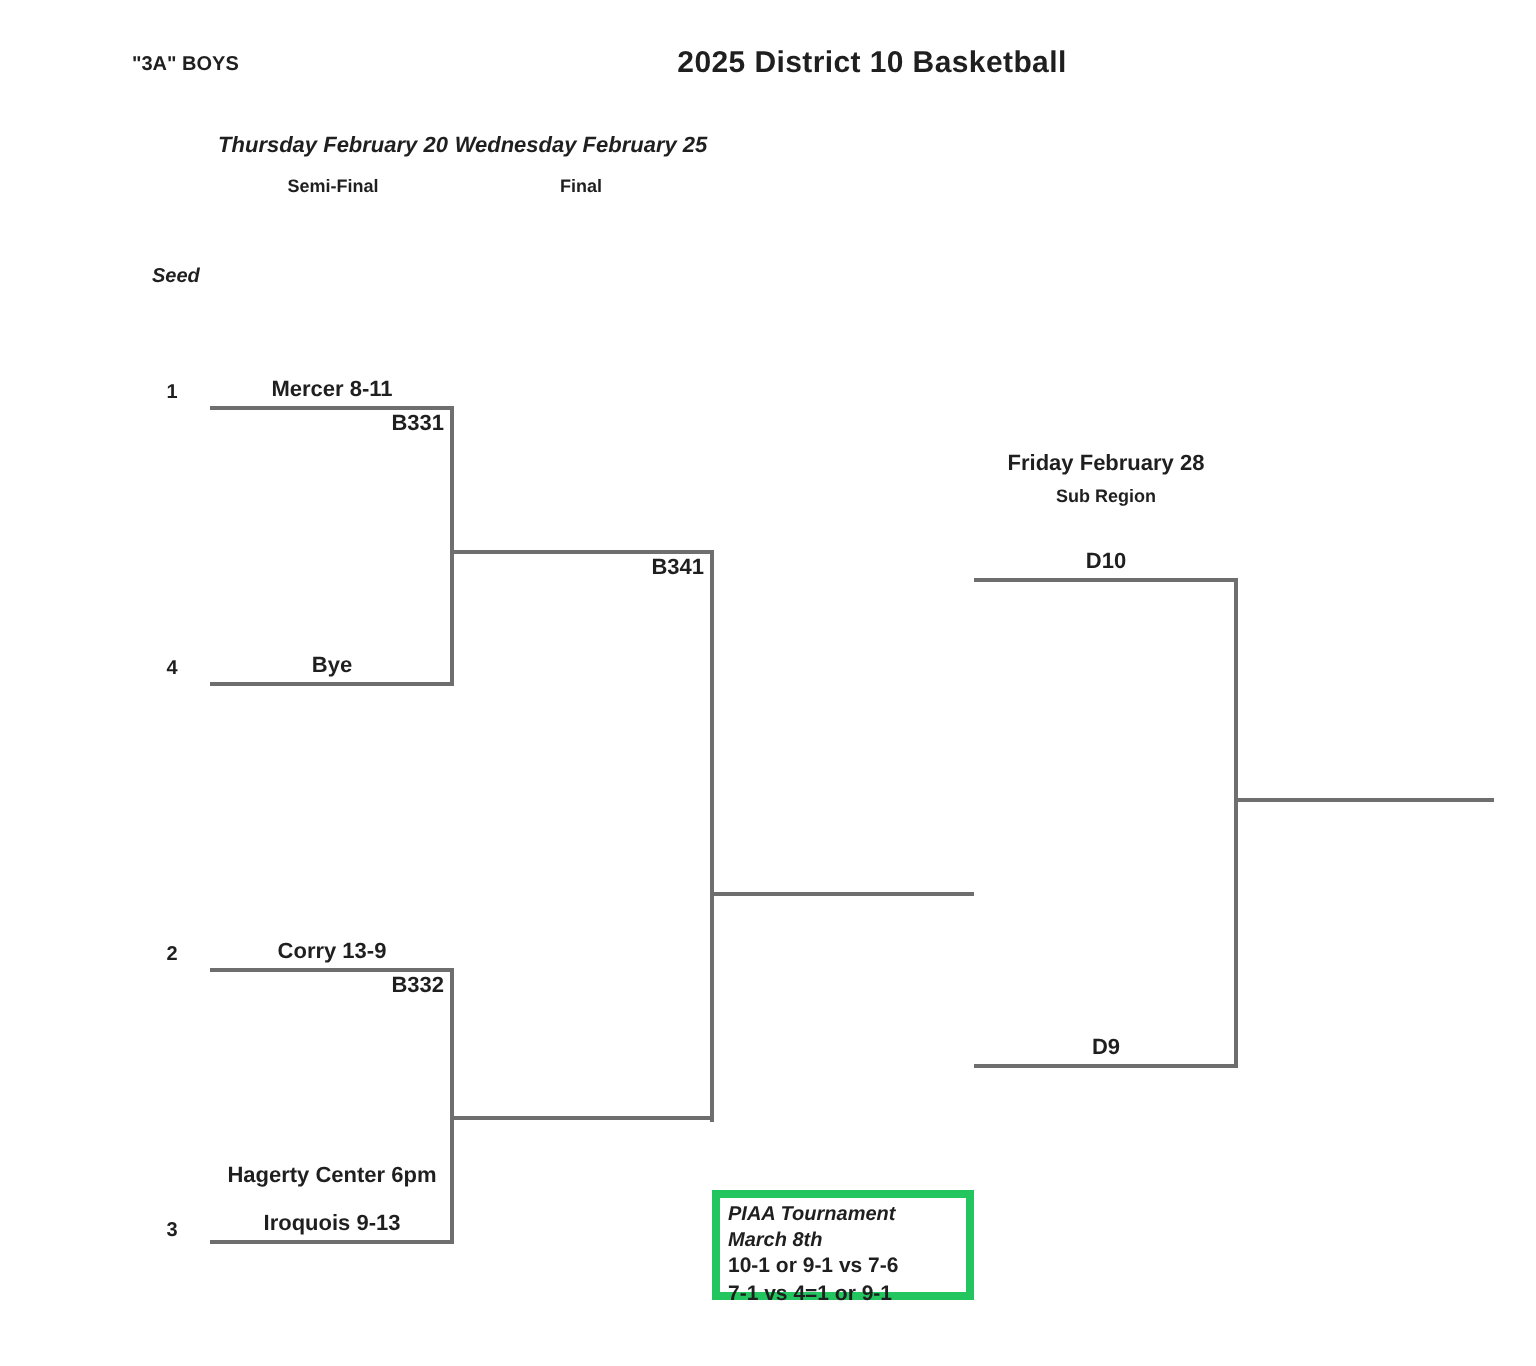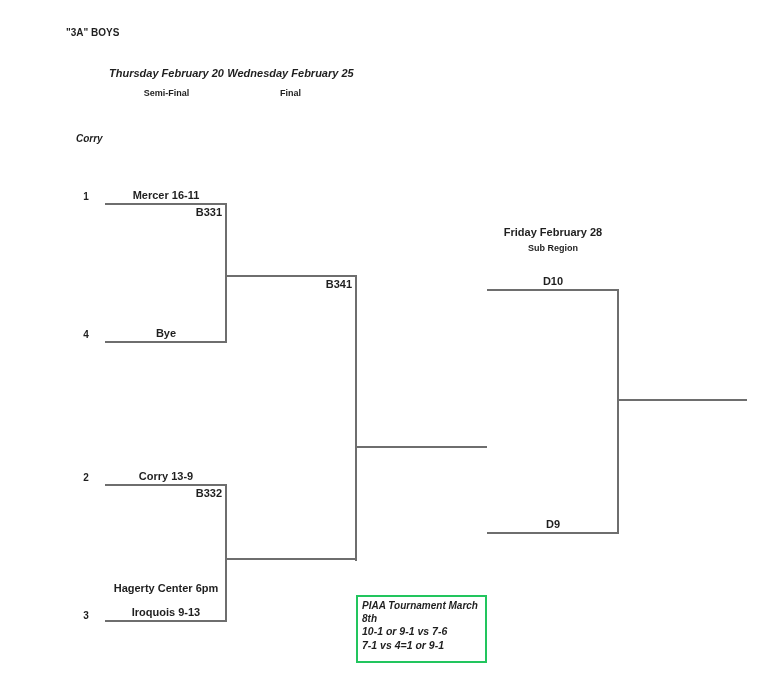--- a/index.html
+++ b/index.html
@@ -21,52 +21,53 @@
   .rt{text-align:right;}
   .it{font-style:italic;}
   .line-h{position:absolute;height:2px;background:#6e6e6e;}
   .line-v{position:absolute;width:2px;background:#6e6e6e;}
   .title{font-size:15px;letter-spacing:0.2px;}
   .f11{font-size:11px;}
   .f10{font-size:10px;}
   .f9{font-size:9px;}
   .piaa{
     position:absolute;
-    left:356px;top:595px;width:131px;height:68px;
-    border:2px solid #22c55e;
+    left:356px;top:595px;width:131px;height:55px;
+    border:4px solid #22c55e;
     box-sizing:border-box;
     padding:2px 4px 0 4px;
     font-weight:bold;
     line-height:1.3;
   }
   .piaa .t{font-style:italic;font-size:10px;}
-  .piaa .m{font-size:10.5px;font-style:italic;}
+  .piaa .m{font-size:10.5px;}
 </style>
 </head>
 <body>
 
 <div class="page">
 
   <div class="txt f10" style="left:66px;top:27px;">"3A" BOYS</div>
+  <div class="txt title ctr" style="left:280px;top:23px;width:312px;">2025 District 10 Basketball</div>
 
   <div class="txt f11 it ctr" style="left:94px;top:67px;width:145px;">Thursday February 20</div>
   <div class="txt f9 ctr" style="left:94px;top:88px;width:145px;">Semi-Final</div>
   <div class="txt f11 it ctr" style="left:218px;top:67px;width:145px;">Wednesday February 25</div>
   <div class="txt f9 ctr" style="left:218px;top:88px;width:145px;">Final</div>
   <div class="txt f11 ctr" style="left:483px;top:226px;width:140px;">Friday February 28</div>
   <div class="txt f9 ctr" style="left:483px;top:243px;width:140px;text-align:center;">Sub Region</div>
 
-  <div class="txt f10 it" style="left:76px;top:133px;">Corry</div>
+  <div class="txt f10 it" style="left:76px;top:133px;">Seed</div>
 
   <div class="txt f10 ctr" style="left:79px;top:191px;width:14px;">1</div>
   <div class="txt f10 ctr" style="left:79px;top:329px;width:14px;">4</div>
   <div class="txt f10 ctr" style="left:79px;top:472px;width:14px;">2</div>
   <div class="txt f10 ctr" style="left:79px;top:610px;width:14px;">3</div>
 
-  <div class="txt f11 ctr" style="left:105px;top:189px;width:122px;">Mercer 16-11</div>
+  <div class="txt f11 ctr" style="left:105px;top:189px;width:122px;">Mercer 8-11</div>
   <div class="txt f11 ctr" style="left:105px;top:327px;width:122px;">Bye</div>
   <div class="txt f11 ctr" style="left:105px;top:470px;width:122px;">Corry 13-9</div>
   <div class="txt f11 ctr" style="left:105px;top:606px;width:122px;">Iroquois 9-13</div>
 
   <div class="txt f11 rt" style="left:125px;top:206px;width:97px;">B331</div>
   <div class="txt f11 rt" style="left:125px;top:487px;width:97px;">B332</div>
   <div class="txt f11 rt" style="left:255px;top:278px;width:97px;">B341</div>
 
   <div class="txt f11 ctr" style="left:105px;top:534px;width:122px;margin-top:48px;">Hagerty Center 6pm</div>
 

